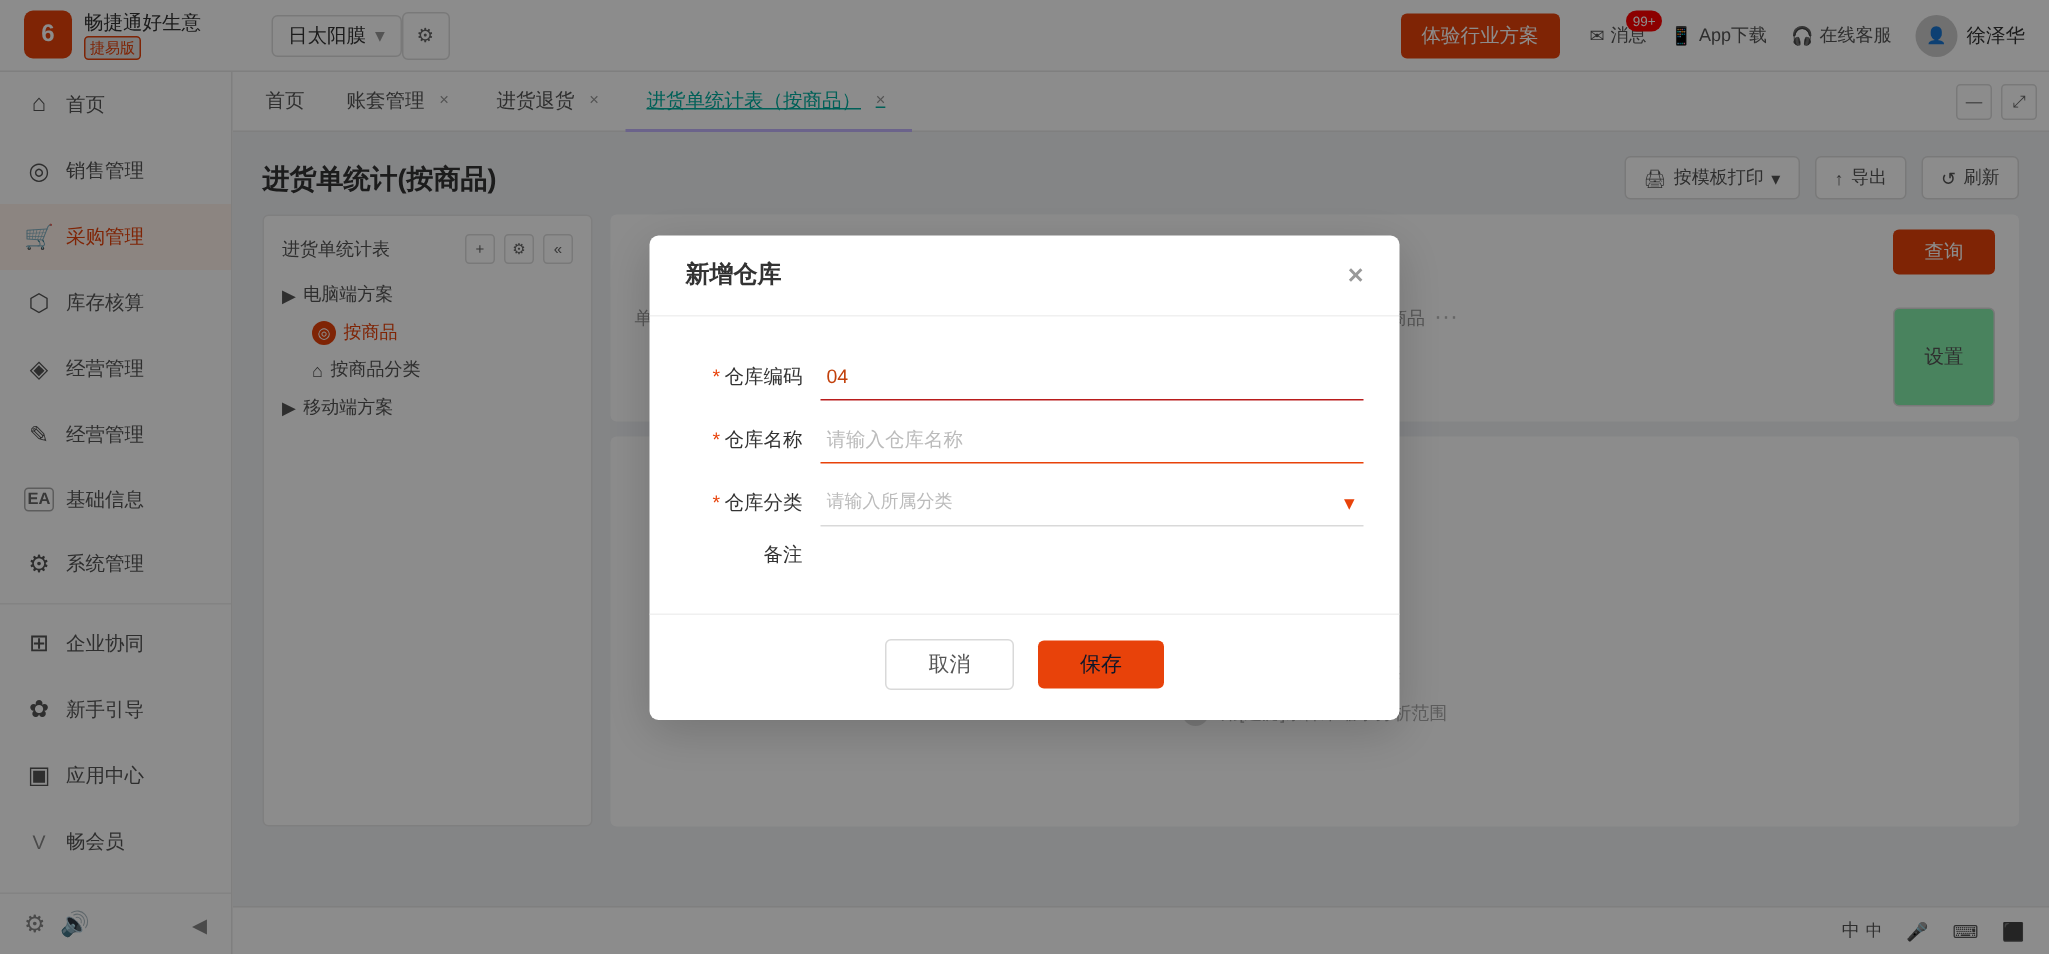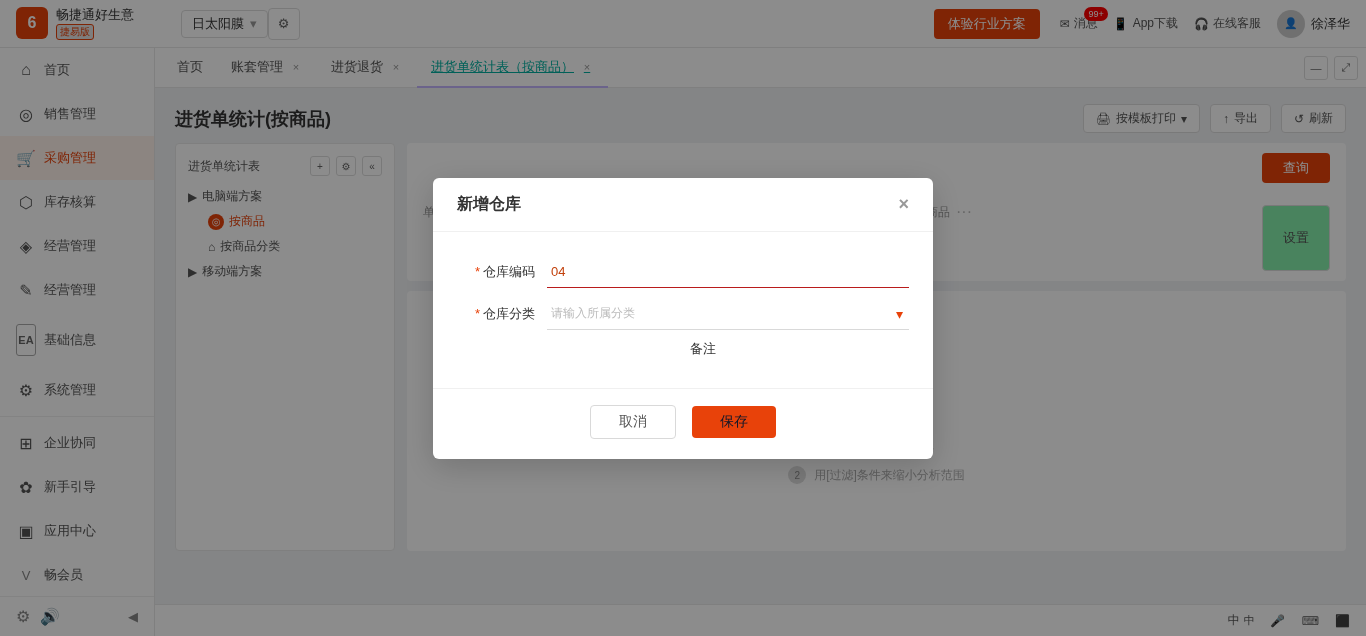--- a/index.html
+++ b/index.html
@@ -263,21 +263,21 @@
       font-size: 16px; font-weight: bold; color: #333;
       border-bottom: 1px solid #f0f0f0;
     }
     .modal-close {
       cursor: pointer; color: #999; font-size: 18px;
     }
     .modal-body {
       padding: 24px 24px 10px;
     }
     .form-row {
-      display: flex; align-items: center; margin-bottom: 10px; justify-content: center;
+      display: flex; align-items: center; margin-bottom: 10px;
     }
     .form-label {
       width: 90px; text-align: right; padding-right: 12px;
       font-size: 13px; color: #333;
       flex-shrink: 0;
     }
     .form-label.required::before {
       content: '*'; color: #e8420a; margin-right: 3px;
     }
     .form-input {
@@ -468,21 +468,21 @@
   </div>
   <div class="sidebar-item">
     <span class="si-icon">◈</span>
     <span>经营管理</span>
   </div>
   <div class="sidebar-item">
     <span class="si-icon">✎</span>
     <span>经营管理</span>
   </div>
   <div class="sidebar-item">
-    <span class="si-icon" style="font-size:11px; font-weight:bold; border:1.5px solid #aaa; border-radius:3px; width:20px; height:32px; display:flex; align-items:center; justify-content:center; color:#666;">EA</span>
+    <span class="si-icon" style="font-size:11px; font-weight:bold; border:1.5px solid #aaa; border-radius:3px; width:20px; height:16px; display:flex; align-items:center; justify-content:center; color:#666;">EA</span>
     <span>基础信息</span>
   </div>
   <div class="sidebar-item">
     <span class="si-icon">⚙</span>
     <span>系统管理</span>
   </div>
   <div class="sidebar-divider"></div>
   <div class="sidebar-item">
     <span class="si-icon">⊞</span>
     <span>企业协同</span>
@@ -644,20 +644,24 @@
       <span>新增仓库</span>
       <span class="modal-close">×</span>
     </div>
     <div class="modal-body">
 
       <div class="form-row">
         <label class="form-label required">仓库编码</label>
         <input class="form-input" value="04" style="">
       </div>
 
+      <div class="form-row">
+        <label class="form-label required">仓库名称</label>
+        <input class="form-input active-border" placeholder="请输入仓库名称" style="">
+      </div>
 
       <div class="form-row">
         <label class="form-label required">仓库分类</label>
         <div class="form-select-wrapper">
           <select class="form-select">
             <option value="" text="请输入所属分类">请输入所属分类</option>
           </select>
           <span class="select-arrow">▾</span>
         </div>
       </div>

